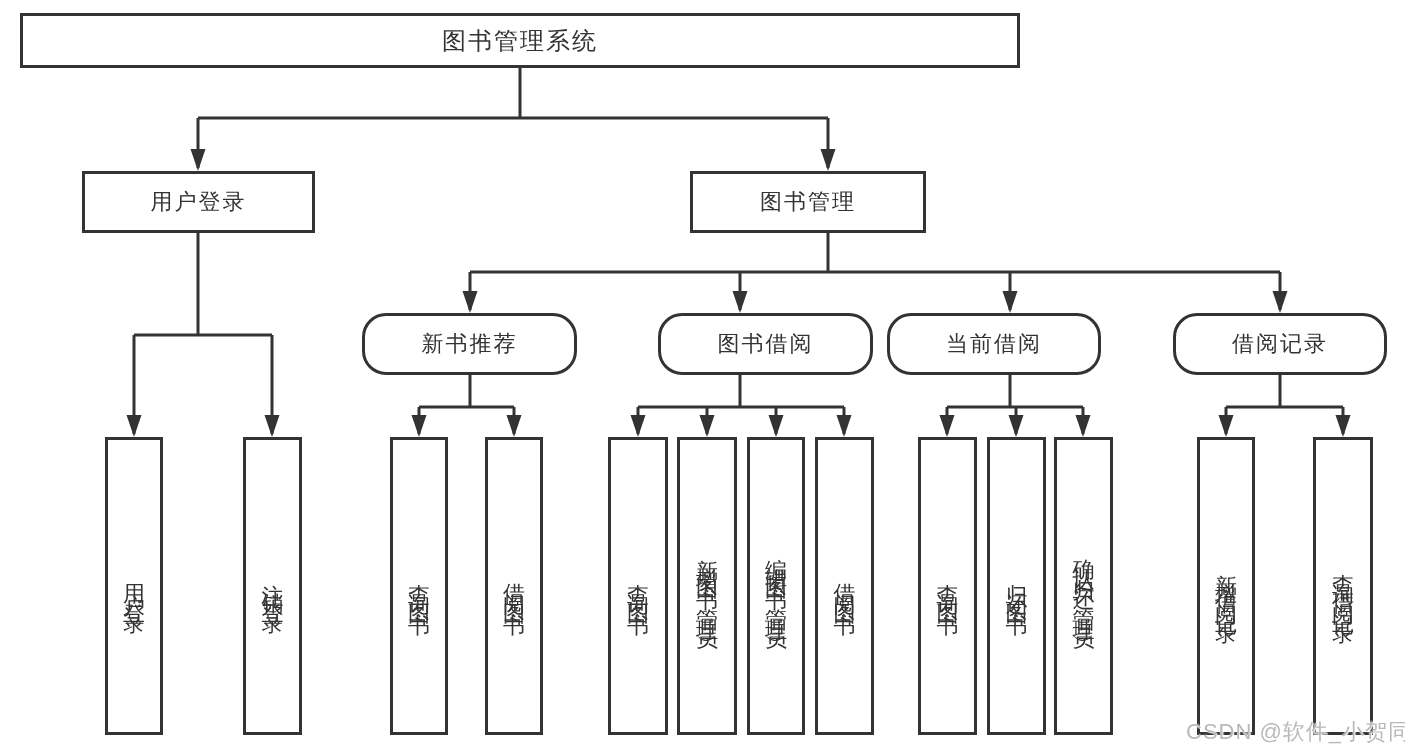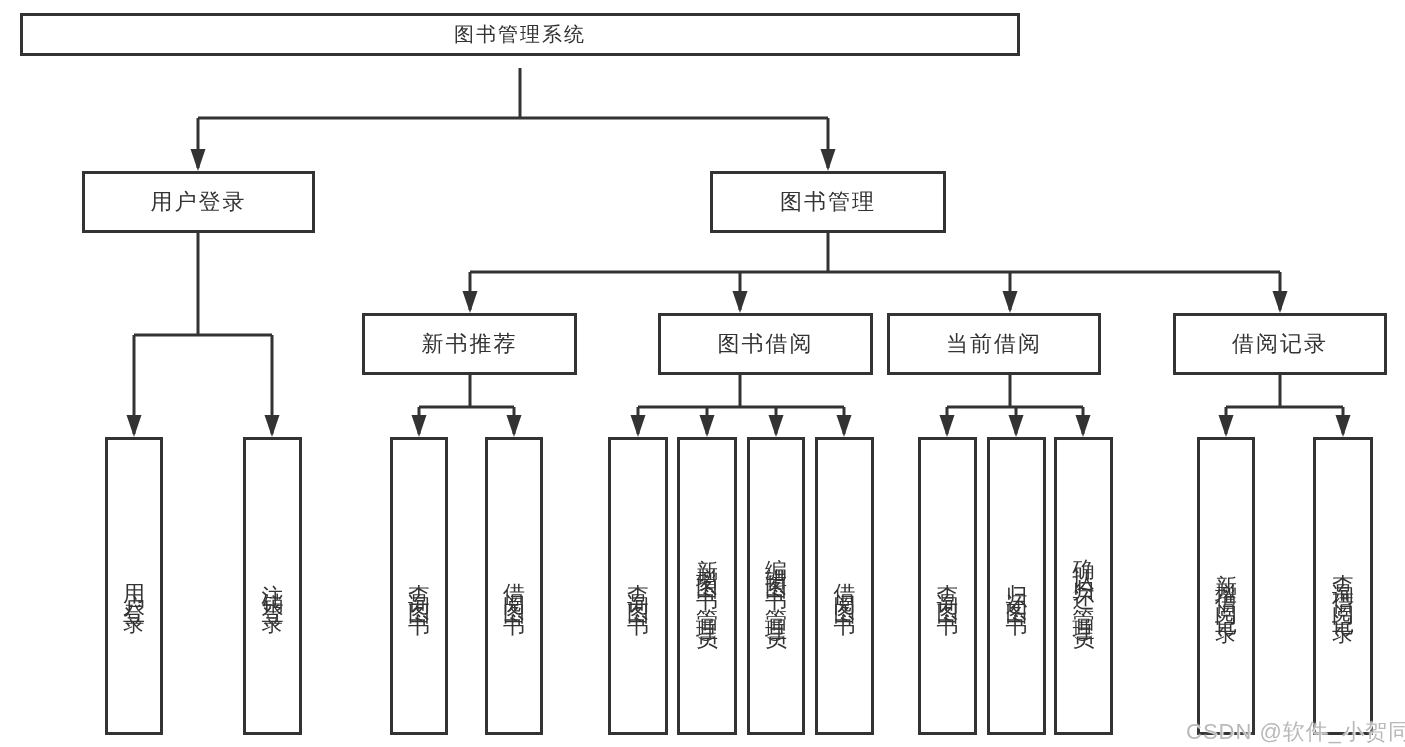--- a/index.html
+++ b/index.html
@@ -8,23 +8,23 @@
     font-family:"Liberation Sans","DejaVu Sans",sans-serif;
   }
   .wires{position:absolute;left:0;top:0;z-index:1;}
   .box{
     position:absolute;box-sizing:border-box;background:#ffffff;
     border:3px solid #333333;color:#333333;
     display:flex;align-items:center;justify-content:center;
     z-index:2;
   }
   .box.h{font-size:22px;letter-spacing:2px;}
-  .box.root{left:20px;top:13px;width:1000px;height:43px;font-size:20px;text-align:center;}
+  .box.root{left:20px;top:13px;width:1000px;height:55px;font-size:24px;text-align:center;}
   .box.l2{top:171px;height:62px;}
-  .box.l3{top:313px;height:62px;}
+  .box.l3{top:313px;height:62px;border-radius:24px;}
   .box.leaf{
     top:437px;height:298px;font-size:22px;
     writing-mode:vertical-rl;text-orientation:mixed;letter-spacing:10px;
     line-height:1;
   }
   .watermark{
     position:absolute;left:1186px;top:717px;z-index:5;
     font-size:22px;color:#b9b9b9;letter-spacing:1px;white-space:nowrap;
     text-shadow:0 0 2px #ffffff,1px 1px 1px #ffffff;
   }
@@ -94,21 +94,21 @@
     <path d="M1335.5 415 L1350.5 415 L1343 437 Z" stroke="none"></path>
   </svg>
 
   <div class="box root h">
     <span>图书管理系统</span>
   </div>
 
   <div class="box l2 h" style="left:82px;width:233px;">
     <span>用户登录</span>
   </div>
-  <div class="box l2 h" style="left:710px;width:236px;">
+  <div class="box l2 h" style="left:690px;width:236px;">
     <span>图书管理</span>
   </div>
 
   <div class="box l3 h" style="left:362px;width:215px;">
     <span>新书推荐</span>
   </div>
   <div class="box l3 h" style="left:658px;width:215px;">
     <span>图书借阅</span>
   </div>
   <div class="box l3 h" style="left:887px;width:214px;">

